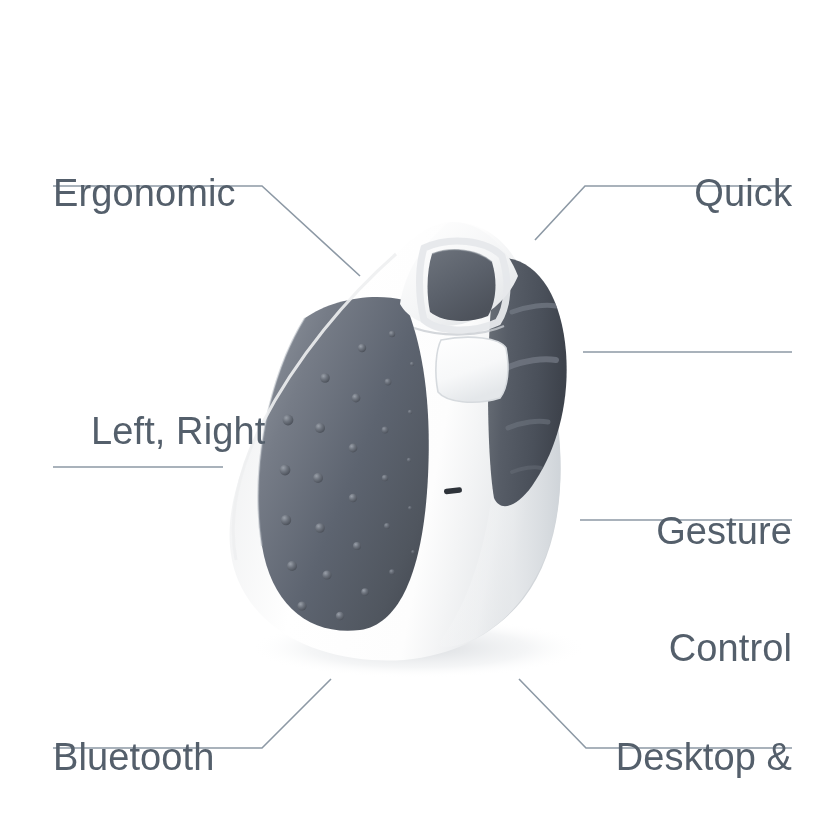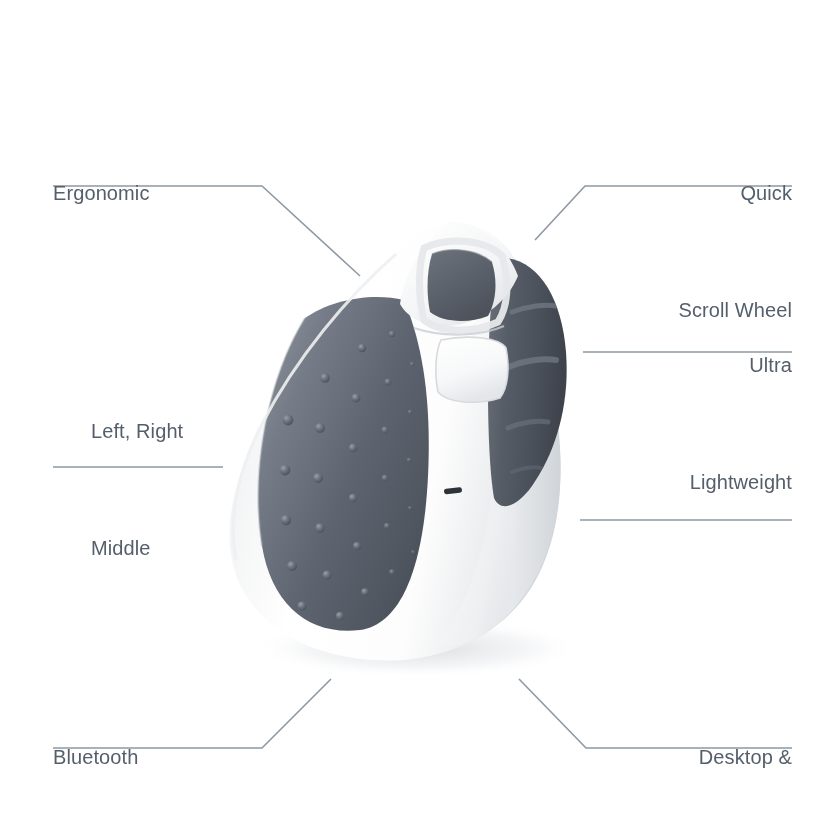--- a/index.html
+++ b/index.html
@@ -10,21 +10,21 @@
     overflow:hidden;
     position:relative;
   }
   #stage{position:absolute;inset:0;width:840px;height:840px;}
 
   
   .callout{
     position:absolute;
     color:#545f6b;
     font-family:"Liberation Sans", sans-serif;
-    font-size:20px;
+    font-size:38px;
     line-height:39px;
     font-weight:300;
     letter-spacing:.1px;
     white-space:pre;
   }
   .callout.l{text-align:left;}
   .callout.r{text-align:right;margin-left:16px;}
   .callout .line{display:block;}
 
   
@@ -256,37 +256,35 @@
 
     <path d="M792 748 L586 748 L519 679"></path>
   </svg>
 
   <div class="callout l" id="lbl-ergonomic">
     <span class="line">Ergonomic</span>
   </div>
 
   <div class="callout l" id="lbl-buttons">
     <span class="line">Left, Right</span>
-    <span class="line">Middle</span>
   </div>
 
   <div class="callout l" id="lbl-bluetooth">
     <span class="line">Bluetooth</span>
     
   </div>
 
   <div class="callout r" id="lbl-scroll">
     <span class="line">Quick</span>
-    <span class="line">Scroll Wheel</span>
-  </div>
-
-  <div class="callout r" id="lbl-ultra">
-    <span class="line">Ultra</span>
-    <span class="line">Lightweight</span>
-  </div>
-
+  </div>
+
+
+  <div class="callout r" id="lbl-gesture">
+    <span class="line">Gesture</span>
+    <span class="line">Control</span>
+  </div>
 
   <div class="callout r" id="lbl-desktop">
     <span class="line">Desktop &amp;</span>
     
   </div>
 
 </div>
 
 </body></html>

